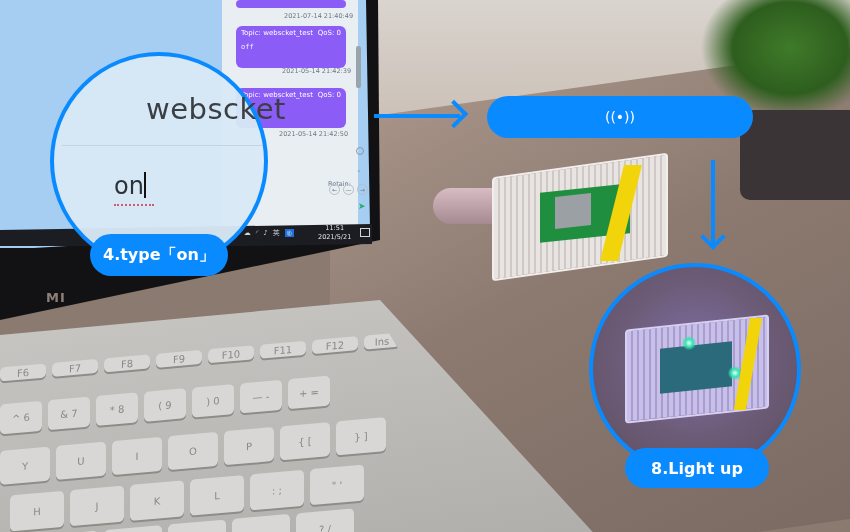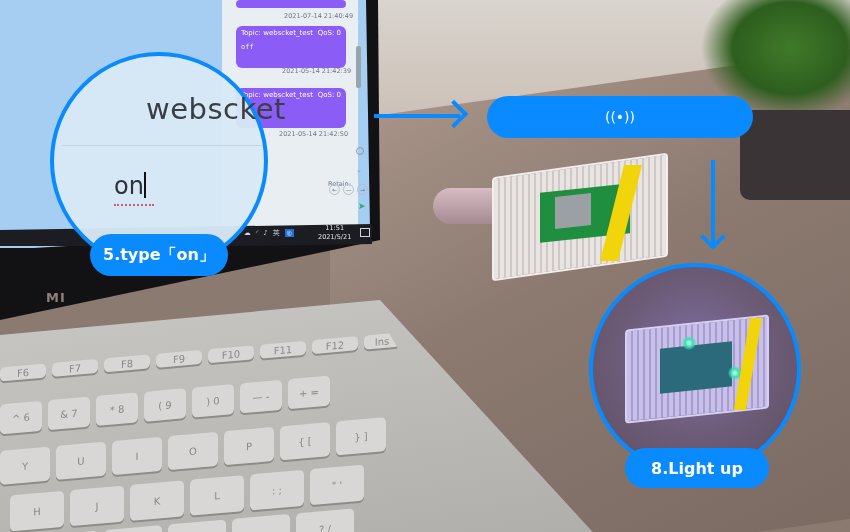--- a/index.html
+++ b/index.html
@@ -206,17 +206,17 @@
 <div class="pcb2"></div>
 <div class="led" style="left:682px;top:336px;"></div>
 <div class="led" style="left:728px;top:366px;"></div>
 <div class="tape2"></div>
 
 <div class="arrow-h"></div>
 <div class="arrow-h-head"></div>
 <div class="arrow-v"></div>
 <div class="arrow-v-head"></div>
 
-<div class="pill pill1">5.type「on」</div>
+<div class="pill pill1">4.type「on」</div>
 <div class="pill pill2">
   <span style="font-weight:normal;font-size:14px;">((•))</span>
 </div>
 <div class="pill pill3">8.Light up</div>
 
 </body></html>

